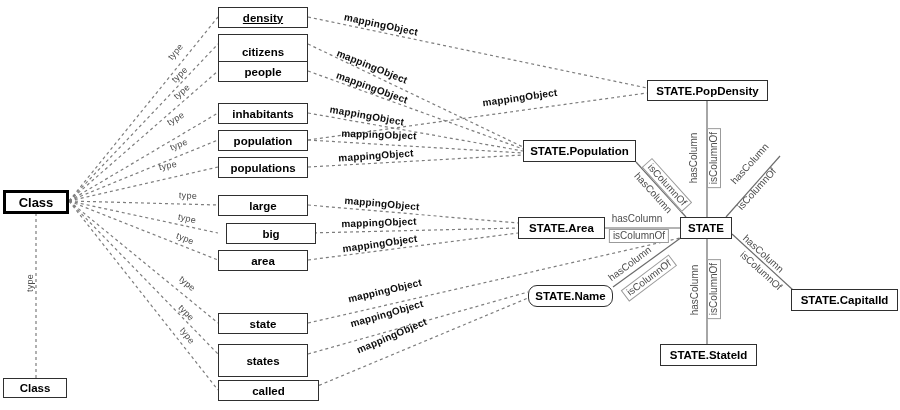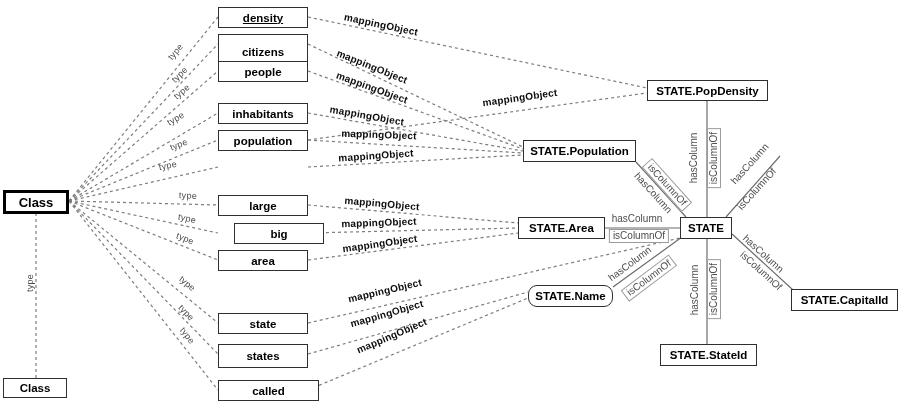--- a/index.html
+++ b/index.html
@@ -67,25 +67,26 @@
   </svg>
 
   <div class="node ctoken" style="left:3px;top:190px;width:66px;height:24px;">Class</div>
   <div class="node" style="left:3px;top:378px;width:64px;height:20px;">Class</div>
 
   <div class="node" style="left:218px;top:7px;width:90px;height:21px;text-decoration:underline;">density</div>
   <div class="node" style="left:218px;top:34px;width:90px;height:36px;">citizens</div>
   <div class="node" style="left:218px;top:61px;width:90px;height:21px;">people</div>
   <div class="node" style="left:218px;top:130px;width:90px;height:21px;">population</div>
   <div class="node" style="left:218px;top:103px;width:90px;height:21px;">inhabitants</div>
+  <div class="node" style="left:218px;top:157px;width:90px;height:21px;">populations</div>
   <div class="node" style="left:218px;top:195px;width:90px;height:21px;">large</div>
-  <div class="node" style="left:234px;top:223px;width:90px;height:21px;">big</div>
+  <div class="node" style="left:226px;top:223px;width:90px;height:21px;">big</div>
   <div class="node" style="left:218px;top:250px;width:90px;height:21px;">area</div>
   <div class="node" style="left:218px;top:313px;width:90px;height:21px;">state</div>
-  <div class="node" style="left:218px;top:344px;width:90px;height:24px;">states</div>
+  <div class="node" style="left:218px;top:344px;width:90px;height:33px;">states</div>
   <div class="node" style="left:218px;top:380px;width:101px;height:21px;">called</div>
 
   <div class="node" style="left:647px;top:80px;width:121px;height:21px;">STATE.PopDensity</div>
   <div class="node" style="left:523px;top:140px;width:113px;height:22px;">STATE.Population</div>
   <div class="node" style="left:518px;top:217px;width:87px;height:22px;">STATE.Area</div>
   <div class="node" style="left:680px;top:217px;width:52px;height:22px;">STATE</div>
   <div class="node" style="left:528px;top:285px;width:85px;height:22px;border-radius:9px;">STATE.Name</div>
   <div class="node" style="left:791px;top:289px;width:107px;height:22px;">STATE.CapitalId</div>
   <div class="node" style="left:660px;top:344px;width:97px;height:22px;">STATE.StateId</div>
 

